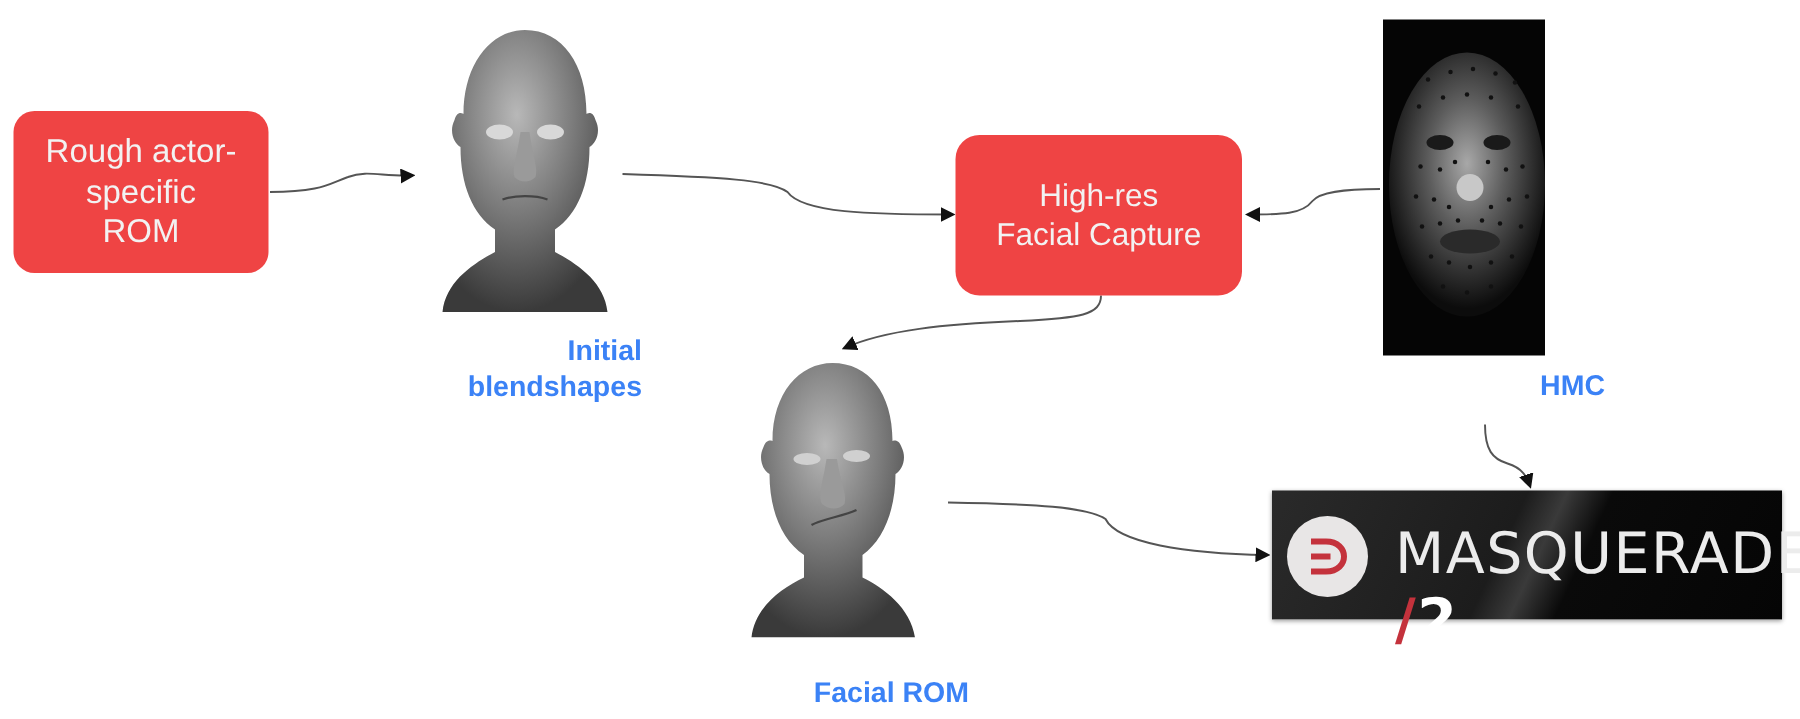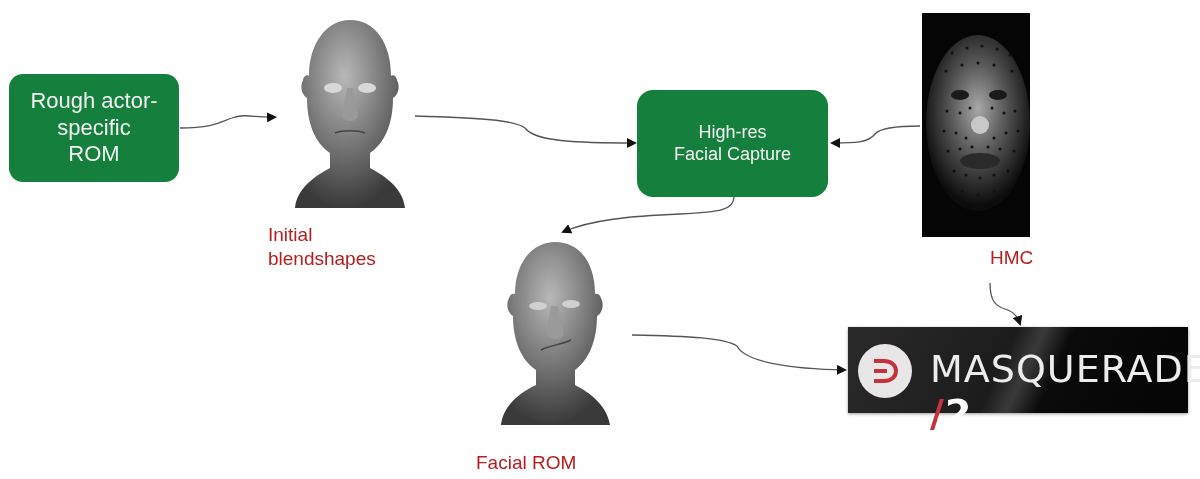--- a/index.html
+++ b/index.html
@@ -1,21 +1,21 @@
 <!DOCTYPE html>
 <html><head>
 <meta charset="utf-8">
 <style>
   html, body { margin:0; padding:0; background:#ffffff; }
   body { width:1200px; height:479px; position:relative; overflow:hidden; font-family:"Liberation Sans", sans-serif; }
-  .box { position:absolute; background:#15803d; border-radius:14px; color:#f2f2f2; display:flex; align-items:center; justify-content:center; text-align:center; }
+  .box { position:absolute; background:#ef4444; border-radius:14px; color:#f2f2f2; display:flex; align-items:center; justify-content:center; text-align:center; }
   .box span { white-space:pre-line; line-height:1.22; }
   #box-rom { left:9px; top:74px; width:170px; height:108px; font-size:22px; }
-  #box-hires { left:637px; top:90px; width:191px; height:107px; font-size:18px; border-radius:16px; }
-  .label { position:absolute; color:#b91c1c; font-size:19px; text-align:left; white-space:pre-line; line-height:1.25; }
+  #box-hires { left:637px; top:90px; width:191px; height:107px; font-size:21px; border-radius:16px; }
+  .label { position:absolute; color:#3b82f6; font-size:19px; text-align:right; white-space:pre-line; line-height:1.25;font-weight:bold; }
   #lbl-initial { left:268px; top:223px; width:160px; }
   #lbl-hmc { left:990px; top:246px; width:80px; }
   #lbl-tracked { left:476px; top:451px; width:170px; }
   .head { position:absolute; }
   #head-initial { left:285px; top:18px; width:130px; height:190px; }
   #head-tracked { left:493px; top:240px; width:125px; height:185px; }
   #hmc-frame { position:absolute; left:922px; top:13px; width:108px; height:224px; background:#050505; overflow:hidden; }
   #masq { position:absolute; left:848px; top:327px; width:340px; height:86px; background:linear-gradient(115deg,#2a2a2a 0%,#1c1c1c 45%,#3a3a3a 52%,#0a0a0a 60%,#050505 100%); box-shadow:0 1px 3px rgba(0,0,0,0.4); }
   #masq-logo { position:absolute; left:10px; top:17px; width:54px; height:54px; border-radius:50%; background:#e8e6e6; display:flex; align-items:center; justify-content:center; }
   #masq-text { position:absolute; left:82px; top:20px; font-size:38px; color:#ececec; letter-spacing:1px; font-family:"DejaVu Sans", sans-serif; font-weight:normal; }

